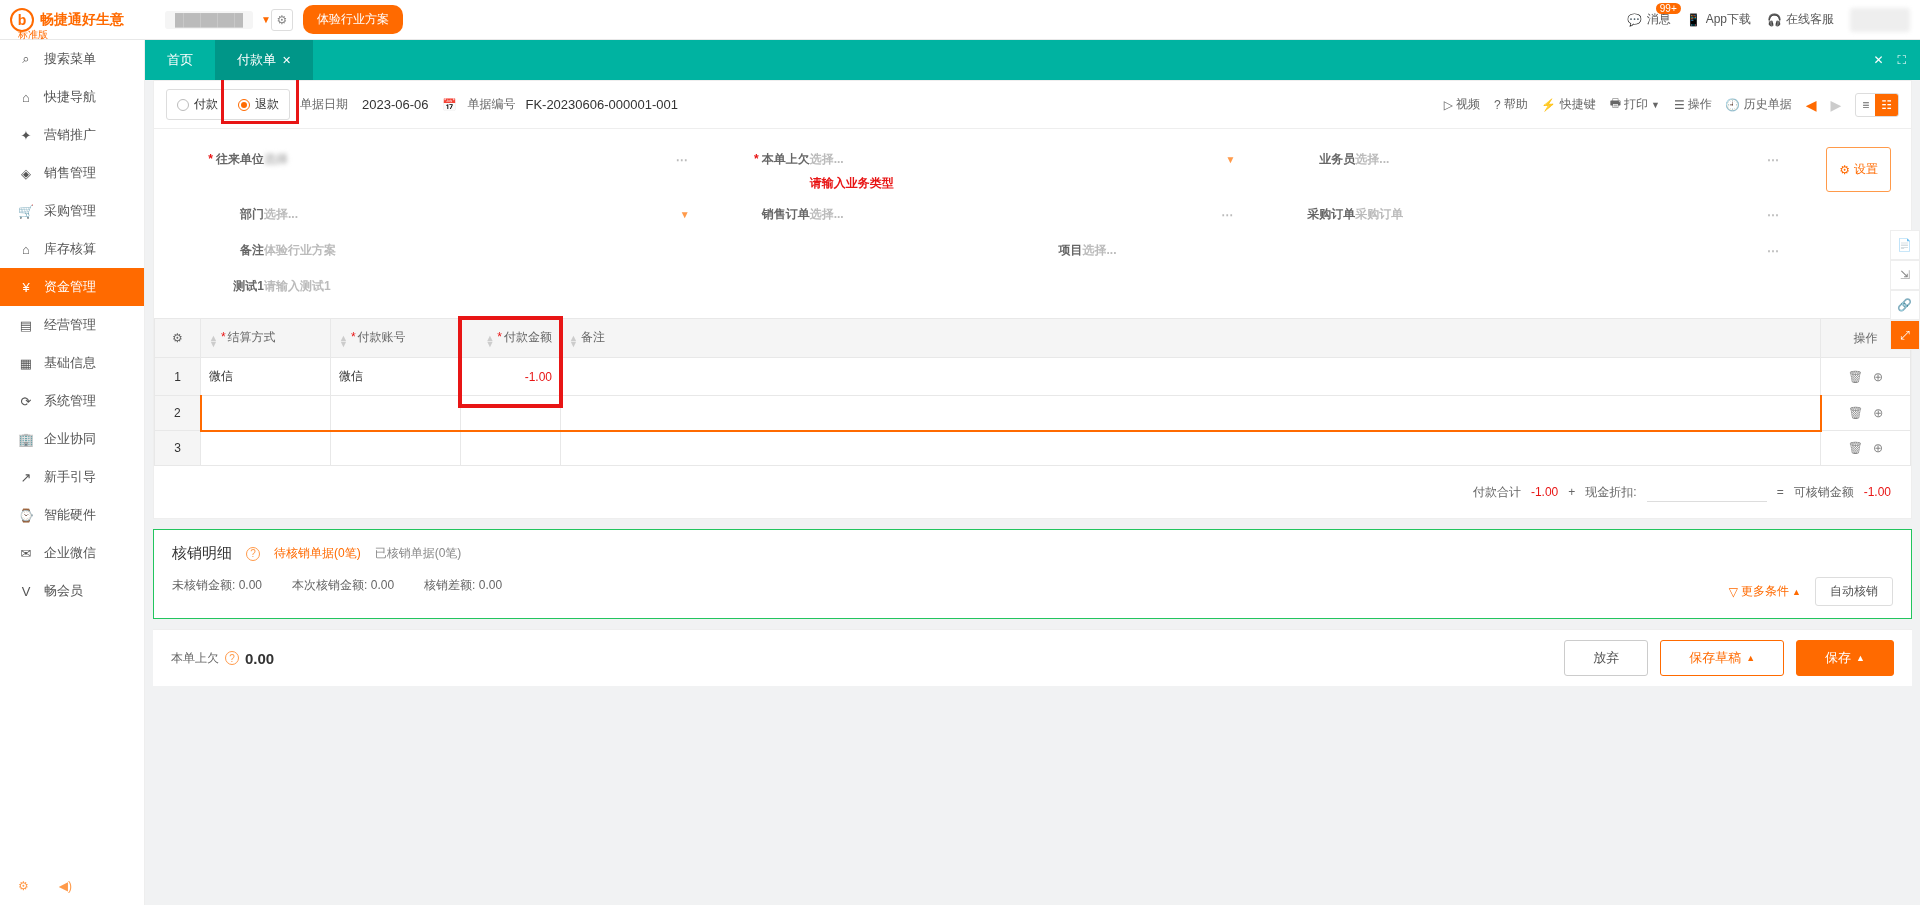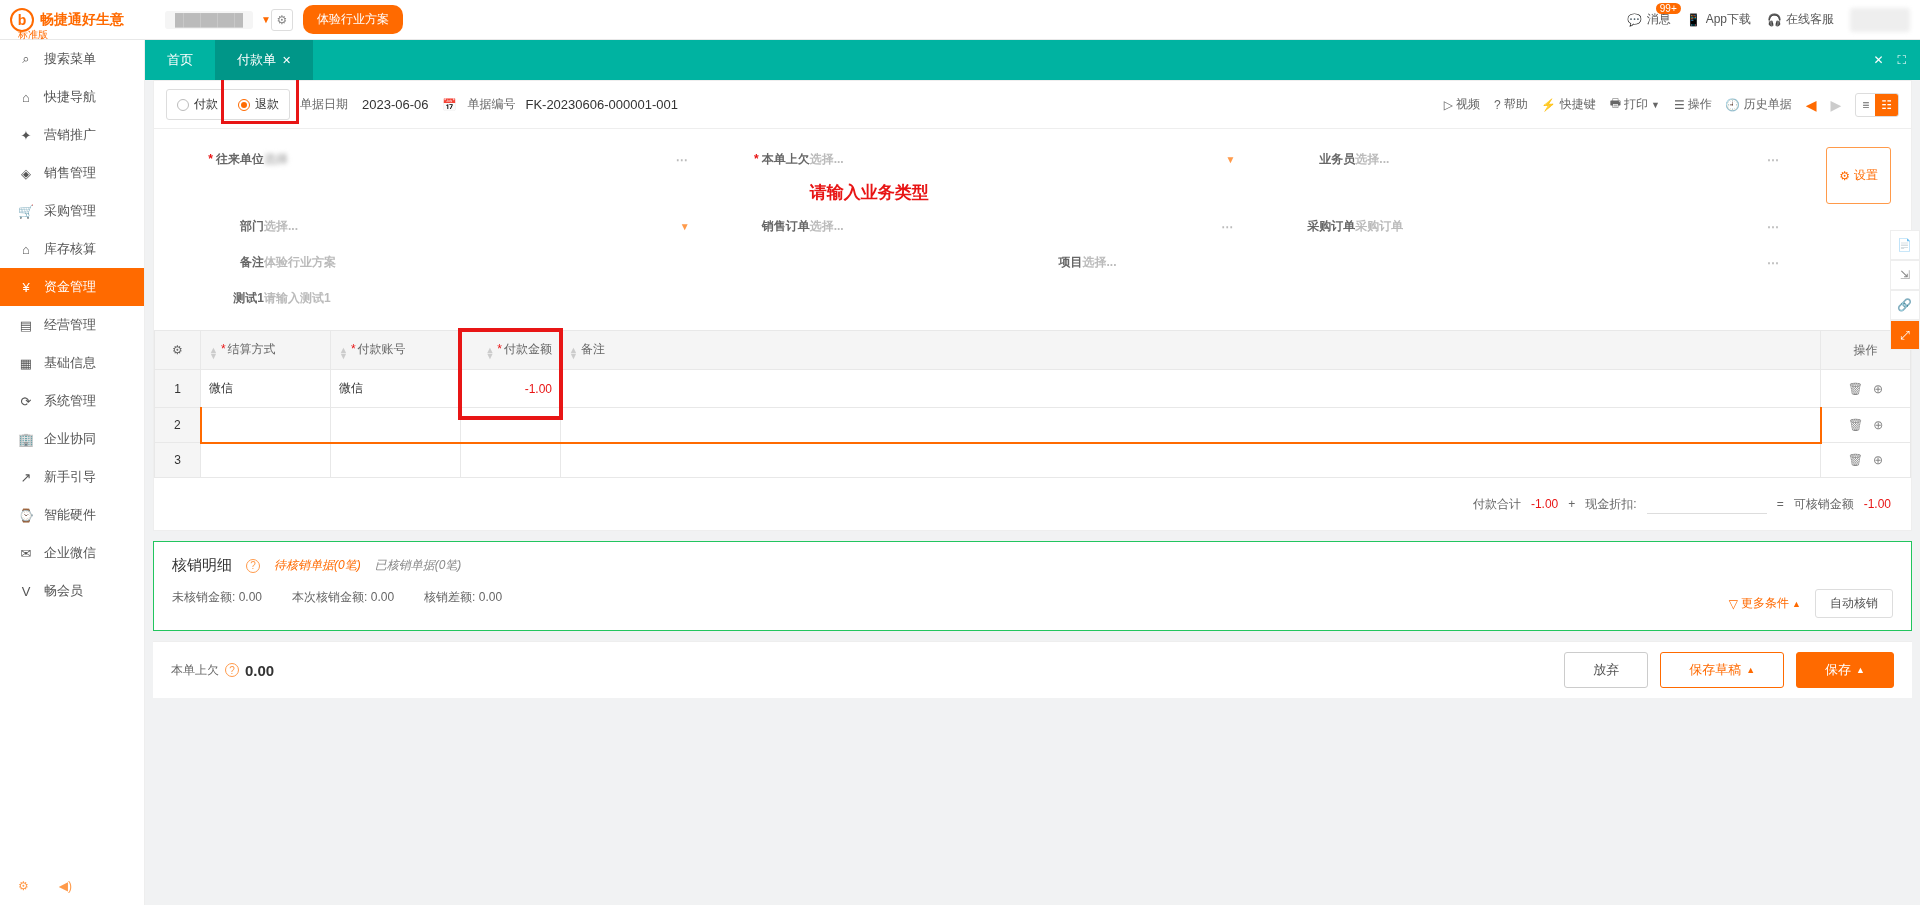--- a/index.html
+++ b/index.html
@@ -68,21 +68,21 @@
 
 .form-grid { padding: 8px 20px; }
 .form-row { display: flex; gap: 30px; margin: 10px 0; }
 .form-cell { display: flex; align-items: flex-start; flex: 1; min-width: 0; font-weight: bold; }
 .form-cell .lbl { width: 90px; text-align: right; color: #666; padding-top: 4px; }
 .form-cell .lbl .req { color: #e81515; margin-right: 3px; }
 .form-cell .ctrl { flex: 1; position: relative; }
 .select-ph { color: #bbb; padding: 4px 0; border-bottom: 1px solid transparent; display: flex; align-items: center; justify-content: space-between; }
 .select-ph .chev { color: #ff9a4a; font-size: 10px; }
 .select-ph .dots { color: #bbb; letter-spacing: 2px; }
-.err-text { color: #e81515; font-size: 17px; margin-top: 8px; }
+.err-text { color: #e81515; font-size: 12px; margin-top: 2px; }
 .setting-btn { border: 1px solid #ff9a4a; color: #ff6a00; padding: 4px 12px; border-radius: 3px; display: flex; align-items: center; gap: 4px; cursor: pointer; }
 
 
 .tbl-wrap { margin: 0 0; position: relative; }
 .tbl { width: 100%; border-collapse: collapse; table-layout: fixed; }
 .tbl th, .tbl td { border: 1px solid #e8e8e8; padding: 10px 8px; text-align: left; font-weight: normal; font-size: 12px; }
 .tbl th { background: #f5f5f5; color: #666; }
 .tbl th .req { color: #e81515; margin-right: 2px; }
 .tbl th .sort { color: #ccc; font-size: 9px; margin-right: 3px; display: inline-flex; flex-direction: column; line-height: 6px; }
 .col-idx { width: 46px; text-align: center !important; background: #f5f5f5; }
@@ -105,21 +105,21 @@
 
 .summary-line { display: flex; justify-content: flex-end; align-items: center; gap: 10px; padding: 16px 20px; color: #666; }
 .summary-line .neg { color: #e81515; }
 .discount-input { border: none; border-bottom: 1px solid #ddd; width: 120px; padding: 2px 4px; outline: none; }
 
 
 .verify-card { background: #fff; border: 1px solid #22c55e; margin-top: 10px; padding: 14px 18px 12px; }
 .verify-head { display: flex; align-items: center; gap: 14px; }
 .verify-title { font-size: 15px; color: #333; }
 .help-q { color: #ff9a4a; border: 1px solid #ff9a4a; border-radius: 50%; width: 14px; height: 14px; display: inline-flex; align-items: center; justify-content: center; font-size: 10px; }
-.verify-tab { color: #888; cursor: pointer; font-style: italic; }
+.verify-tab { color: #888; cursor: pointer; }
 .verify-tab.on { color: #ff6a00; }
 .verify-amounts { display: flex; gap: 30px; margin-top: 14px; color: #666; }
 .verify-right { margin-left: auto; display: flex; align-items: center; gap: 14px; }
 .more-cond { color: #ff6a00; display: flex; align-items: center; gap: 3px; cursor: pointer; }
 .auto-btn { border: 1px solid #ddd; padding: 5px 14px; border-radius: 3px; cursor: pointer; color: #555; }
 
 
 .footer-bar { background: #fff; border-top: 1px solid #eee; padding: 10px 18px; display: flex; align-items: center; margin-top: 10px; }
 .footer-left { display: flex; align-items: center; gap: 6px; color: #666; }
 .footer-left .bold { font-weight: bold; font-size: 15px; color: #333; }

